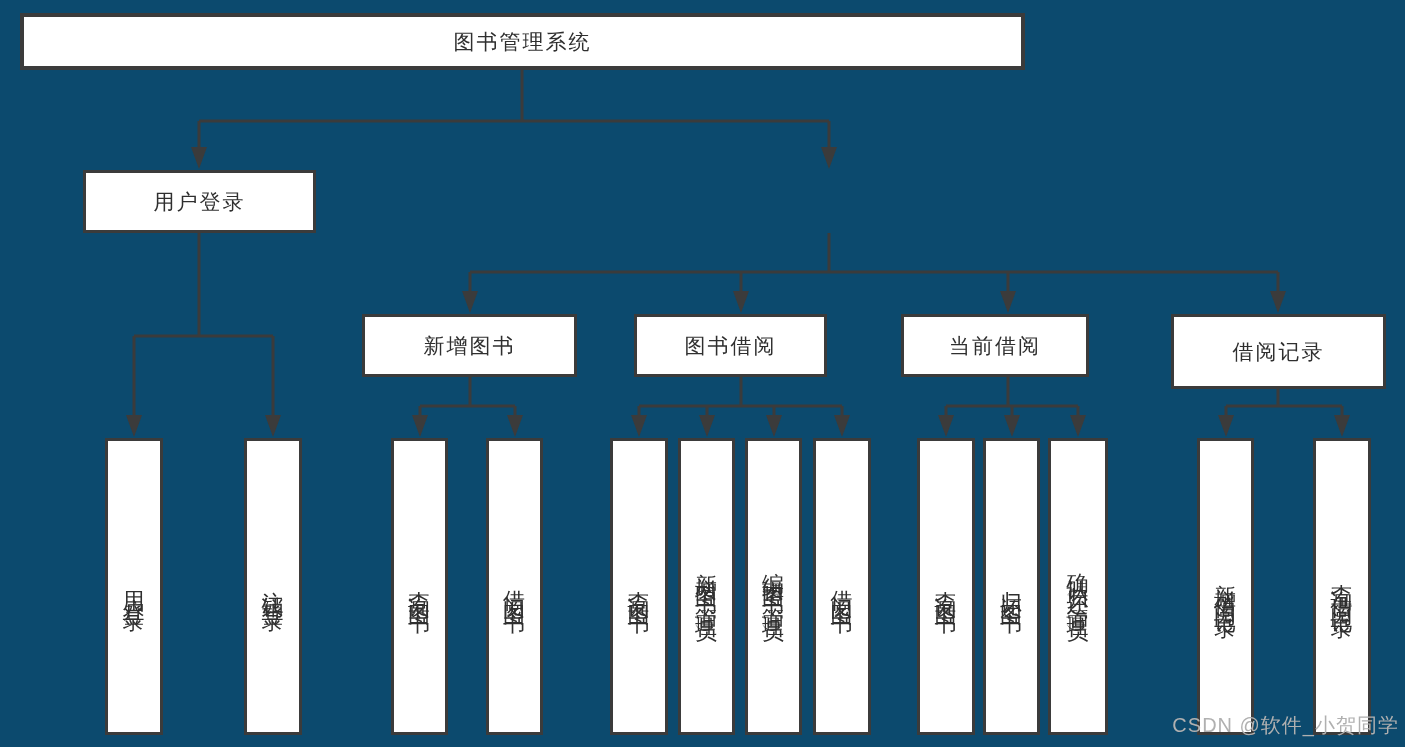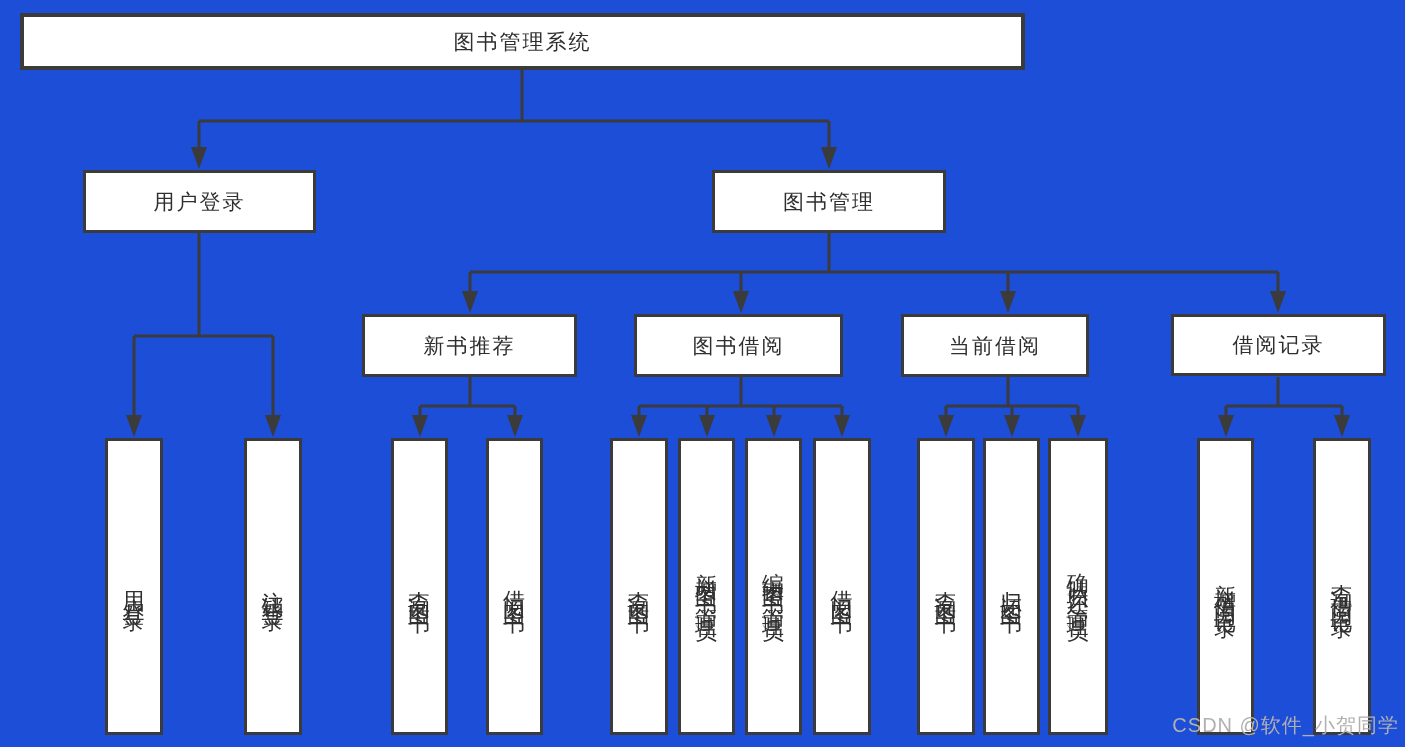--- a/index.html
+++ b/index.html
@@ -1,19 +1,19 @@
 <!DOCTYPE html>
 <html><head>
 <meta charset="utf-8">
 <style>
   html,body{margin:0;padding:0;background:#ffffff;}
   .stage{
     position:relative;
     width:1405px;height:747px;
-    background:#1d4ed8;
+    background:#0c4a6e;
     font-family:"Liberation Sans","DejaVu Sans",sans-serif;
     overflow:hidden;
   }
   svg.wires{position:absolute;left:0;top:0;width:1405px;height:747px;}
   .node{
     position:absolute;
     background:#ffffff;
     border:3px solid #3b3b3b;
     box-sizing:border-box;
     display:flex;align-items:center;justify-content:center;
@@ -75,26 +75,25 @@
     <polygon points="1070,415 1086,415 1078,437" fill="#3b3b3b" stroke="none"></polygon>
 
     <path d="M1278 377 V406 M1226 406 H1342 M1226 406 V418 M1342 406 V418"></path>
     <polygon points="1218,415 1234,415 1226,437" fill="#3b3b3b" stroke="none"></polygon>
     <polygon points="1334,415 1350,415 1342,437" fill="#3b3b3b" stroke="none"></polygon>
   </svg>
 
   <div class="node hnode root" style="left:20px;top:13px;width:1005px;height:57px;">图书管理系统</div>
 
   <div class="node hnode" style="left:83px;top:170px;width:233px;height:63px;">用户登录</div>
-  <div class="node hnode" style="left:712px;top:170px;width:234px;height:63px;">图书管理</div>
 
-  <div class="node hnode" style="left:362px;top:314px;width:215px;height:63px;">新书推荐</div>
-  <div class="node hnode" style="left:634px;top:314px;width:209px;height:63px;">图书借阅</div>
+  <div class="node hnode" style="left:362px;top:314px;width:215px;height:63px;">新增图书</div>
+  <div class="node hnode" style="left:634px;top:314px;width:193px;height:63px;">图书借阅</div>
   <div class="node hnode" style="left:901px;top:314px;width:188px;height:63px;">当前借阅</div>
-  <div class="node hnode" style="left:1171px;top:314px;width:215px;height:62px;">借阅记录</div>
+  <div class="node hnode" style="left:1171px;top:314px;width:215px;height:75px;">借阅记录</div>
 
   <div class="node vnode" style="left:105px;top:438px;width:58px;height:297px;">用户登录</div>
   <div class="node vnode" style="left:244px;top:438px;width:58px;height:297px;">注销登录</div>
 
   <div class="node vnode" style="left:391px;top:438px;width:57px;height:297px;">查询图书</div>
   <div class="node vnode" style="left:486px;top:438px;width:57px;height:297px;">借阅图书</div>
 
   <div class="node vnode" style="left:610px;top:438px;width:58px;height:297px;">查询图书</div>
   <div class="node vnode" style="left:678px;top:438px;width:57px;height:297px;">新增图书（管理员）</div>
   <div class="node vnode" style="left:745px;top:438px;width:57px;height:297px;">编辑图书（管理员）</div>

